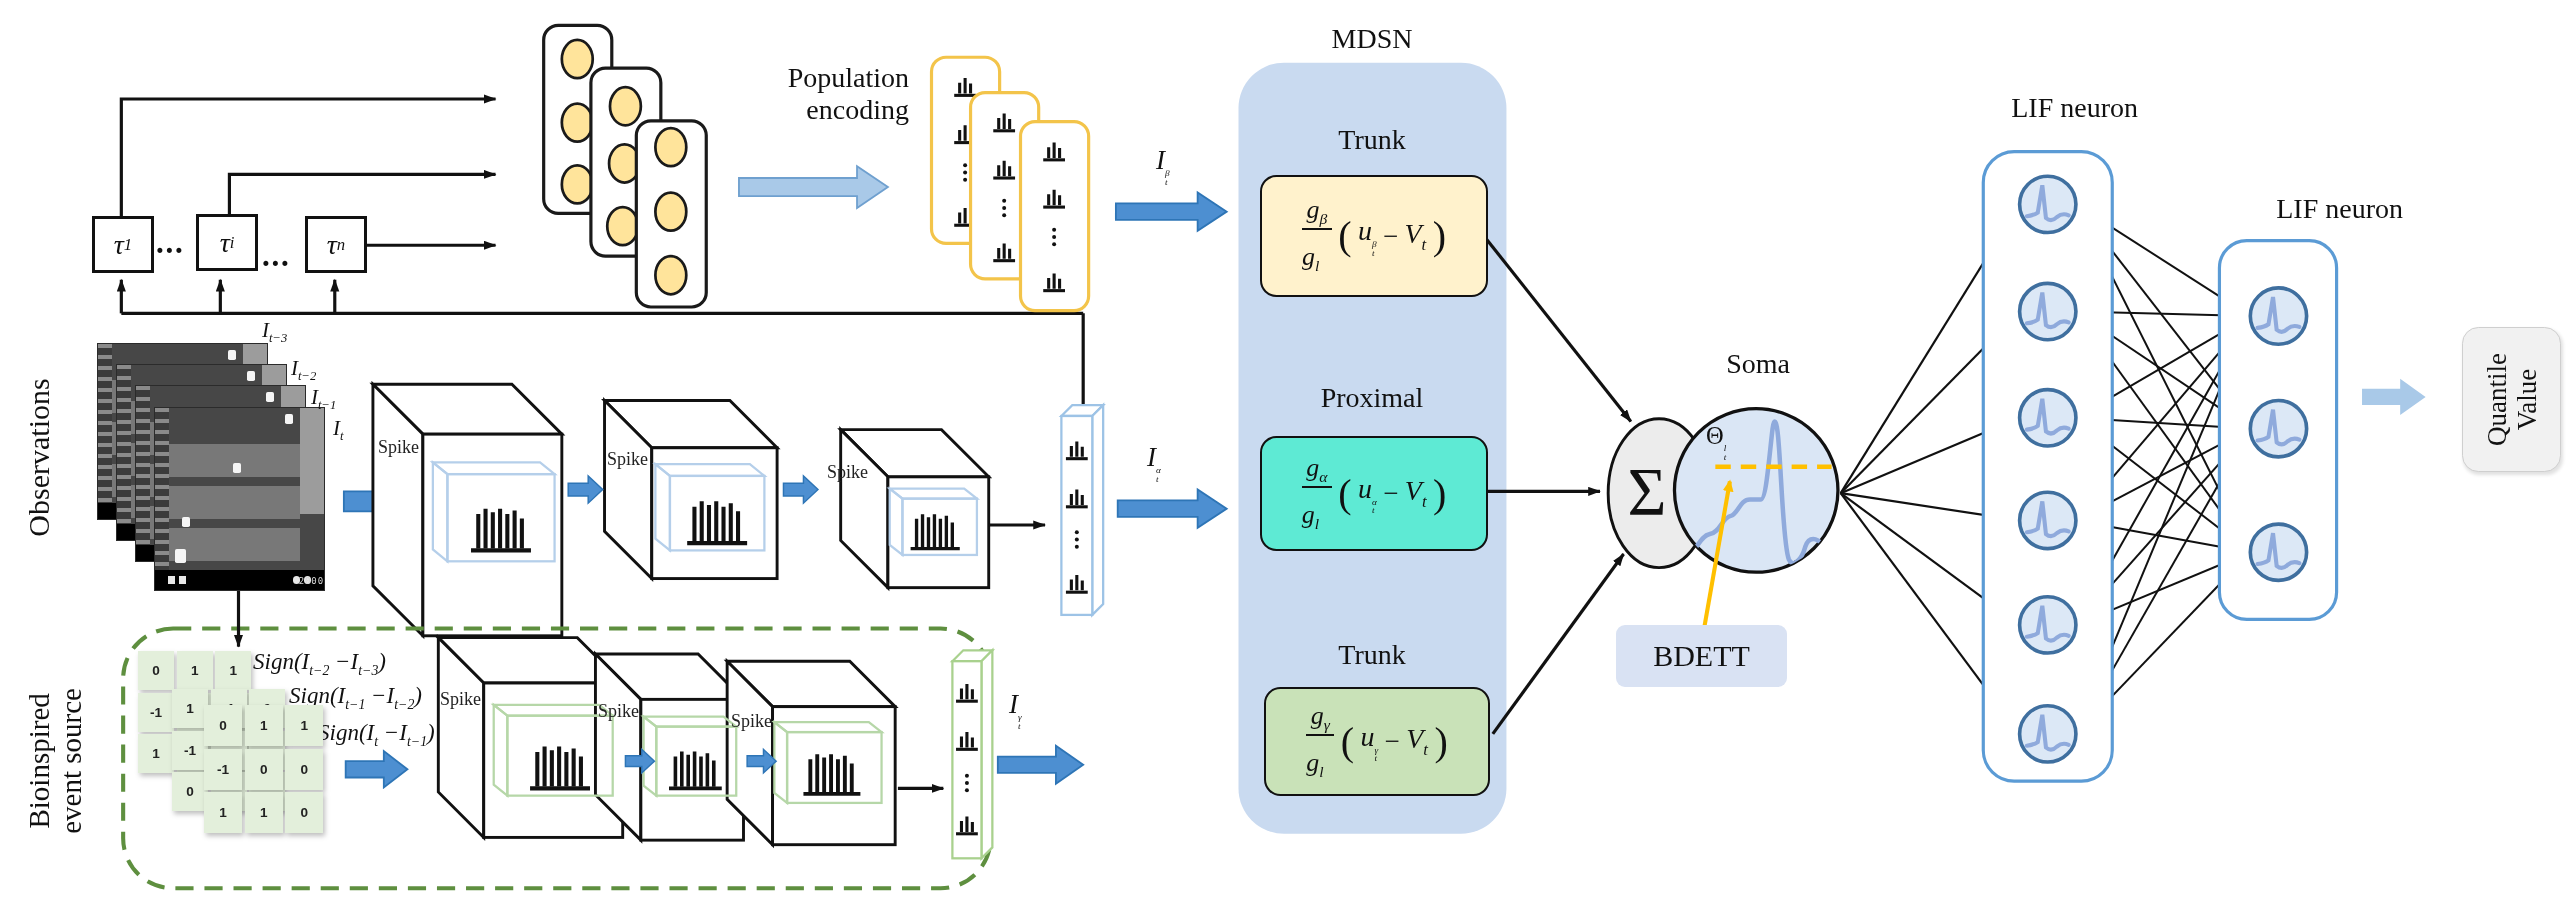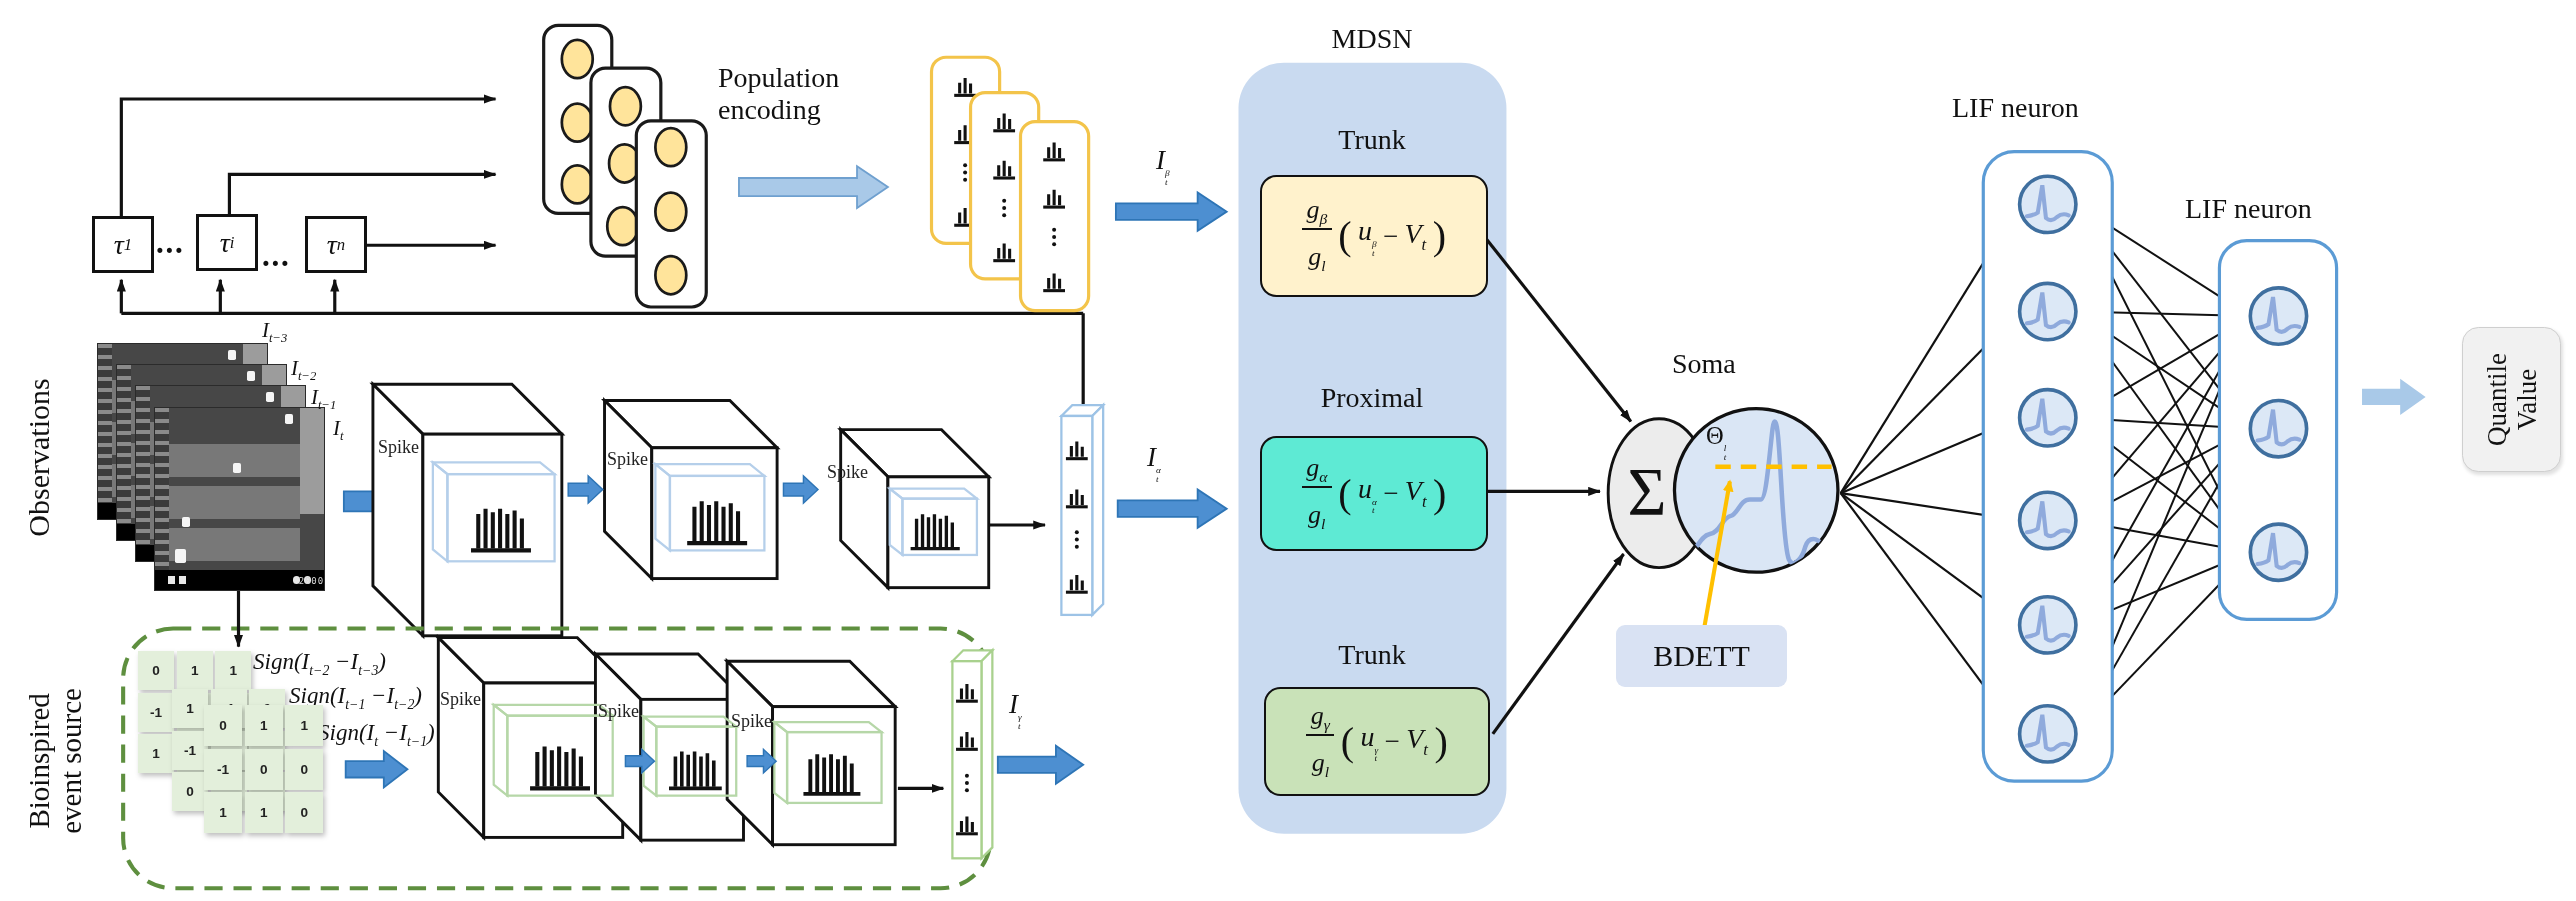--- a/index.html
+++ b/index.html
@@ -1,29 +1,29 @@
 <!DOCTYPE html>
 <html style="font-size:14.5px"><head>
 <meta charset="utf-8">
 <style>
   html,body{margin:0;padding:0}
   body{width:2576px;height:901px;position:relative;background:#fff;overflow:hidden;
        font-family:"Liberation Serif",serif;color:#111}
   svg{position:absolute;left:0;top:0}
   .lbl{position:absolute;white-space:nowrap;z-index:3}
-  .ctr{text-align:left}
+  .ctr{text-align:right}
   sub{font-size:.6em}
   sup{font-size:.6em}
   .taubox{position:absolute;z-index:3;width:56px;height:51px;border:3.6px solid #111;background:#fff;
           display:flex;align-items:center;justify-content:center;font-style:italic;font-size:28px}
   .dots{position:absolute;z-index:3;font-size:31px;font-weight:bold;letter-spacing:1.8px}
   .panelTxt{position:absolute;left:1238px;width:268px;text-align:center;z-index:3;font-size:28px}
   .eqbox{position:absolute;z-index:3;border:2.7px solid #111;border-radius:16.4px;
          display:flex;align-items:center;justify-content:center;gap:6.4px}
-  .frac{display:flex;flex-direction:column;align-items:center;font-style:italic;font-size:26px;line-height:1.02}
+  .frac{display:flex;flex-direction:column;font-style:italic;font-size:26px;line-height:1.02}
   .frac .fn{border-bottom:2.3px solid #111;padding:0 4.5px 0.9px}
   .frac .fd{padding-top:14px}
   .ss{display:inline-flex;flex-direction:column;align-items:flex-start;font-size:15.4px;line-height:.9;
       font-style:italic;vertical-align:-7.3px}
   .pr{font-size:40px;font-style:normal;line-height:1;font-weight:400}
   .mi{font-size:27px}
   .vu,.vv{font-style:italic;font-size:28px}
   .cur{position:absolute;z-index:3;font-size:27px;font-style:italic}
   .rotlbl{position:absolute;z-index:3;transform:rotate(-90deg);text-align:center;line-height:1.1}
   .matrix{position:absolute;z-index:3;display:grid;grid-template-columns:repeat(3,36px);

